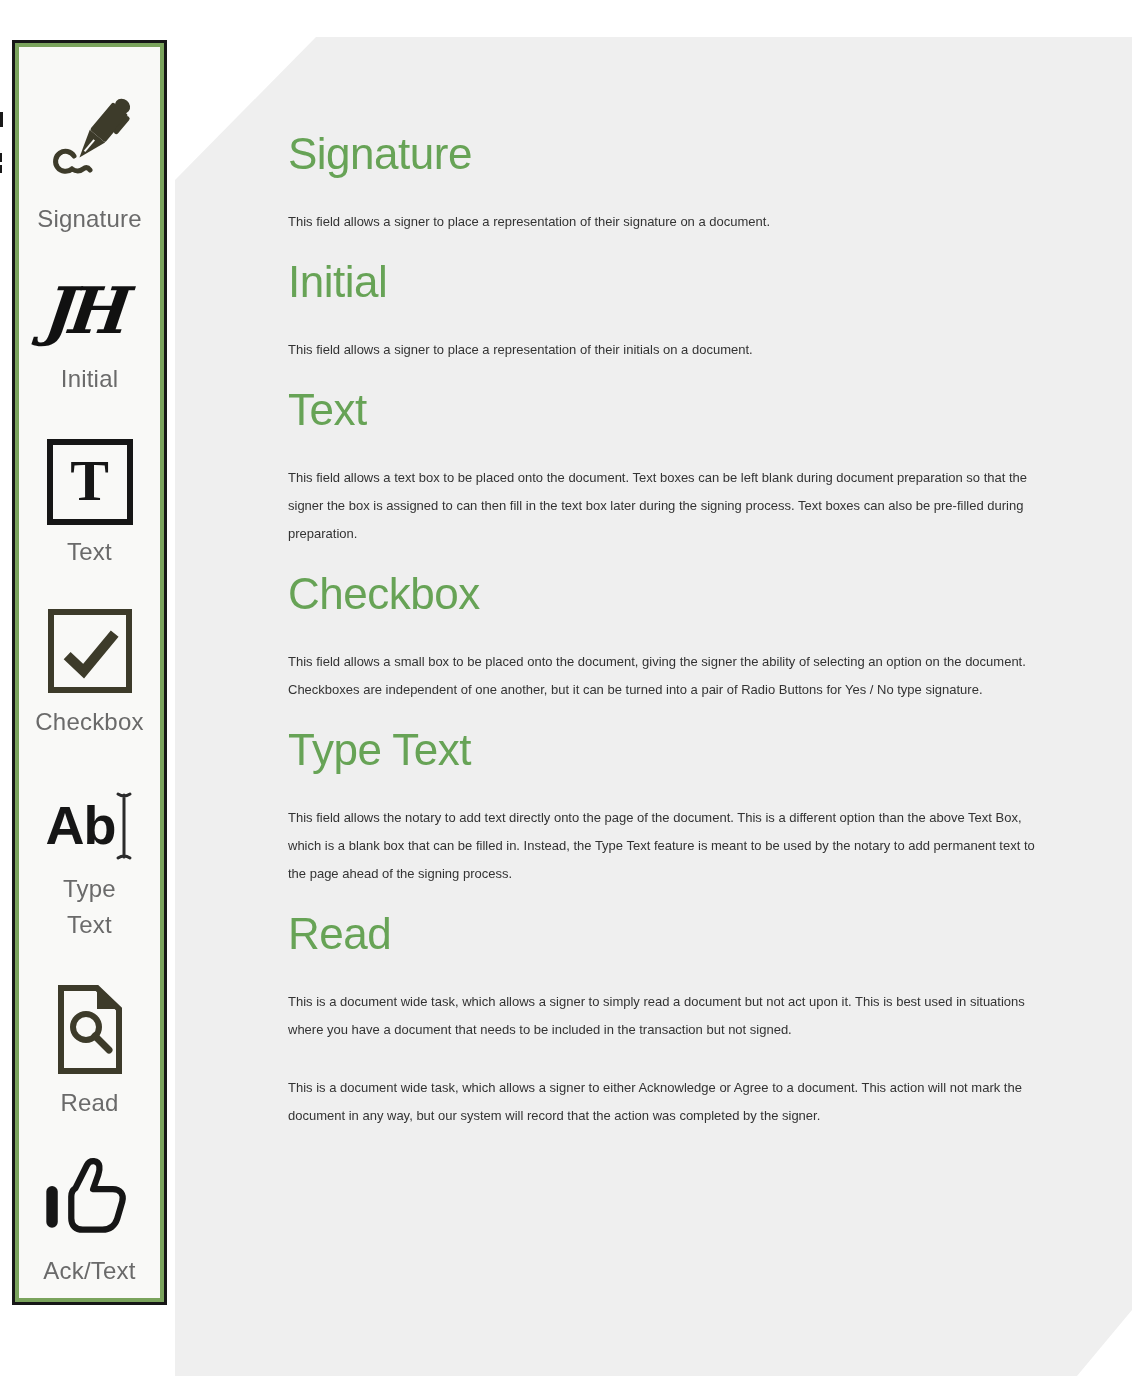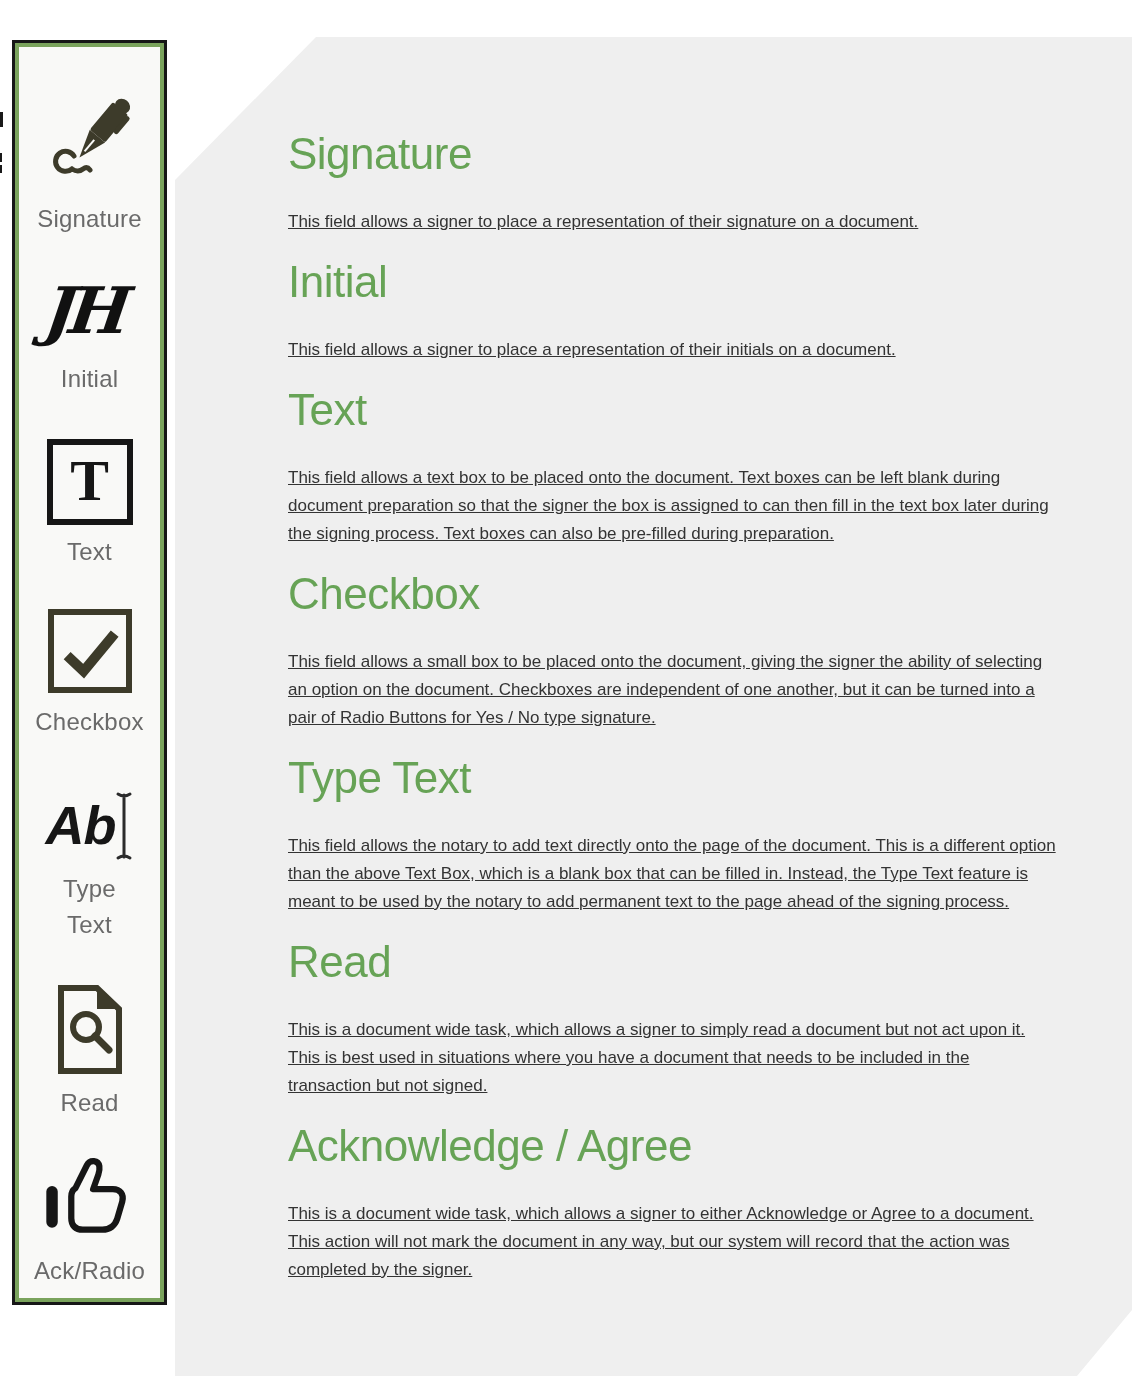--- a/index.html
+++ b/index.html
@@ -42,38 +42,38 @@
   .t-glyph{
     font-family:"Liberation Serif",serif;font-weight:bold;font-size:58px;
     color:#161616;line-height:1;margin-top:-2px;
   }
   .chk-box{
     width:72px;height:72px;border:6px solid #3d3b2a;box-sizing:content-box;
     display:flex;align-items:center;justify-content:center;
   }
   .ab-wrap{display:flex;align-items:flex-start;}
   .ab-glyph{
-    font-weight:bold;font-size:54px;color:#161616;line-height:70px;letter-spacing:-1px;font-style:italic;
+    font-weight:bold;font-size:54px;color:#161616;line-height:70px;letter-spacing:-1px;
   }
 
   
   .panel{
     position:absolute;left:175px;top:37px;width:957px;height:1339px;
     background:#efefef;
     clip-path:polygon(141px 0, 100% 0, 100% 1273px, 902px 100%, 0 100%, 0 143px);
   }
   .content{padding:93px 75px 0 113px;}
   .content h2{
     font-size:44px;font-weight:normal;line-height:48px;
     color:#67a356;letter-spacing:-0.5px;margin:22px 0 0 0;
   }
   .content h2:first-child{margin-top:0;}
   .content p{
-    font-size:17px;line-height:28px;color:#333333;
-    max-width:768px;margin:30px 0 0 0;text-decoration:underline;
+    font-size:13px;line-height:28px;color:#333333;
+    max-width:768px;margin:30px 0 0 0;
   }
 
   
   .edge-mark{position:absolute;background:#1a1a1a;}
 </style>
 </head>
 <body>
 
 <div class="edge-mark" style="left:0;top:112px;width:3px;height:15px;"></div>
 <div class="edge-mark" style="left:0;top:153px;width:2px;height:9px;"></div>
@@ -149,21 +149,21 @@
       <div class="sb-label">Read</div>
     </div>
 
     <div class="sb-item" style="top:1103px;">
       <div class="sb-icon" style="height:95px;">
         <svg width="104" height="95" viewBox="0 0 100 90">
           <rect x="8" y="34" width="11" height="40" rx="5.5" fill="#161616"></rect>
           <path d="M36,36 l11,-22 c3,-6 11,-5 12,1 c0.5,3 0,5 -1,8 l-5,14 h19 c7,0 11,5 9,12 l-5,17 c-2,6 -7,10 -14,10 h-19 c-7,0 -11,-4 -11,-11 v-21 c0,-4 1,-6 4,-8 z" fill="none" stroke="#161616" stroke-width="6" stroke-linejoin="round" stroke-linecap="round"></path>
         </svg>
       </div>
-      <div class="sb-label">Ack/Radio</div>
+      <div class="sb-label">Ack/Text</div>
     </div>
 
   </div>
 </div>
 
 <div class="panel">
   <div class="content">
 
     <h2>Signature</h2>
     <p>This field allows a signer to place a representation of their signature on a document.</p>
@@ -176,17 +176,16 @@
 
     <h2>Checkbox</h2>
     <p>This field allows a small box to be placed onto the document, giving the signer the ability of selecting an option on the document. Checkboxes are independent of one another, but it can be turned into a pair of Radio Buttons for Yes / No type signature.</p>
 
     <h2>Type Text</h2>
     <p>This field allows the notary to add text directly onto the page of the document. This is a different option than the above Text Box, which is a blank box that can be filled in. Instead, the Type Text feature is meant to be used by the notary to add permanent text to the page ahead of the signing process.</p>
 
     <h2>Read</h2>
     <p>This is a document wide task, which allows a signer to simply read a document but not act upon it. This is best used in situations where you have a document that needs to be included in the transaction but not signed.</p>
 
-    <h2>Acknowledge / Agree</h2>
     <p>This is a document wide task, which allows a signer to either Acknowledge or Agree to a document. This action will not mark the document in any way, but our system will record that the action was completed by the signer.</p>
 
   </div>
 </div>
 
 </body></html>

